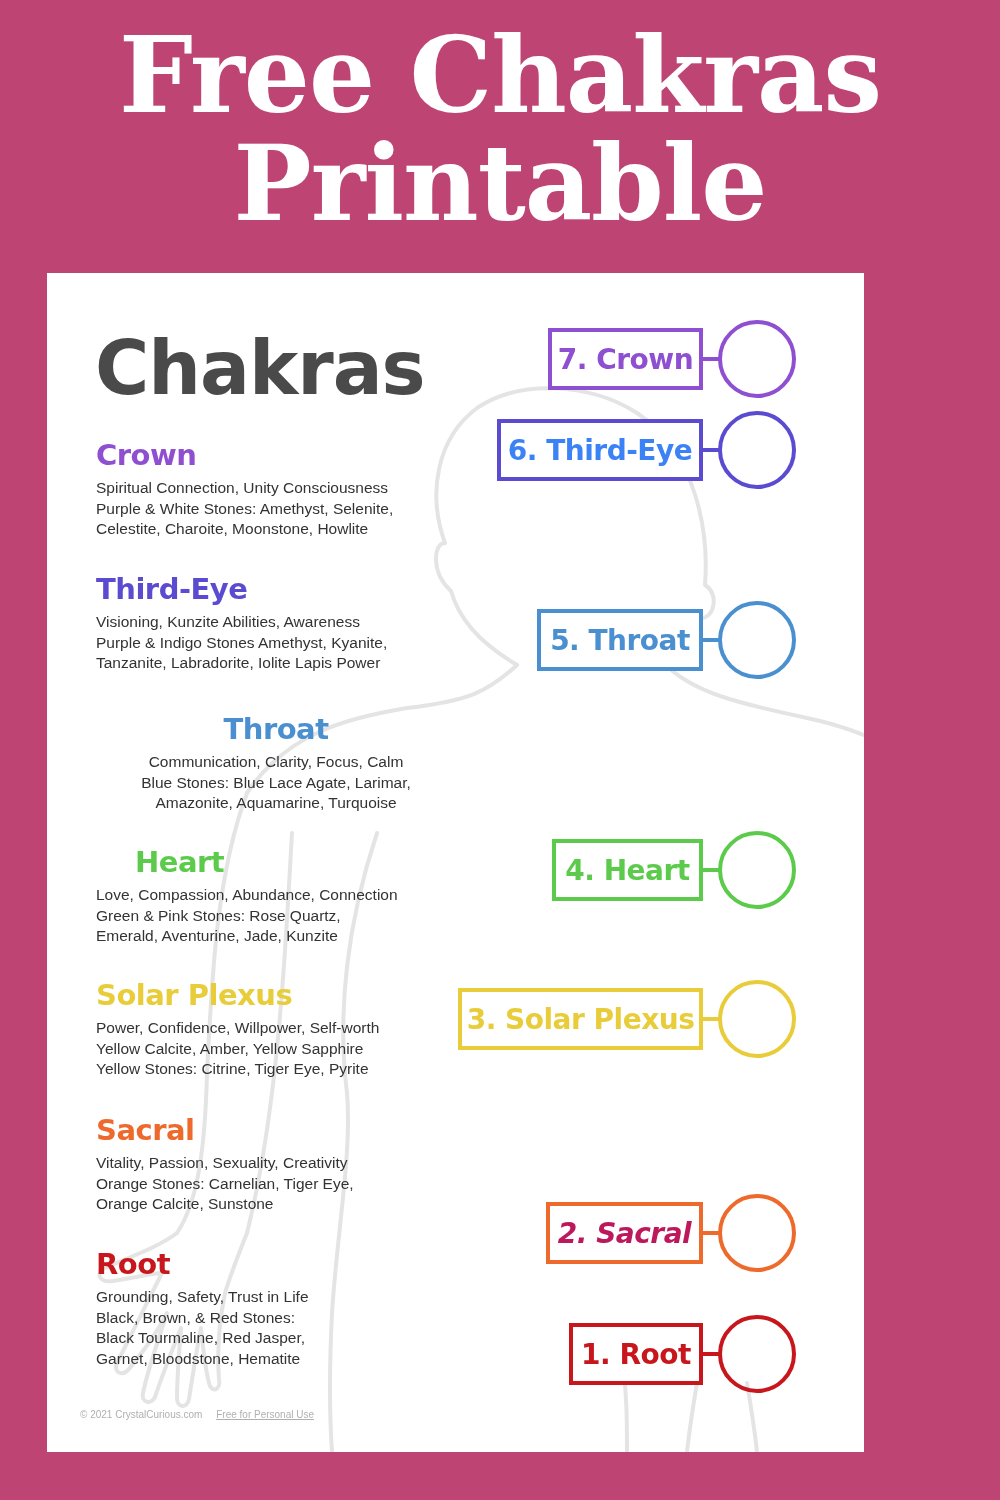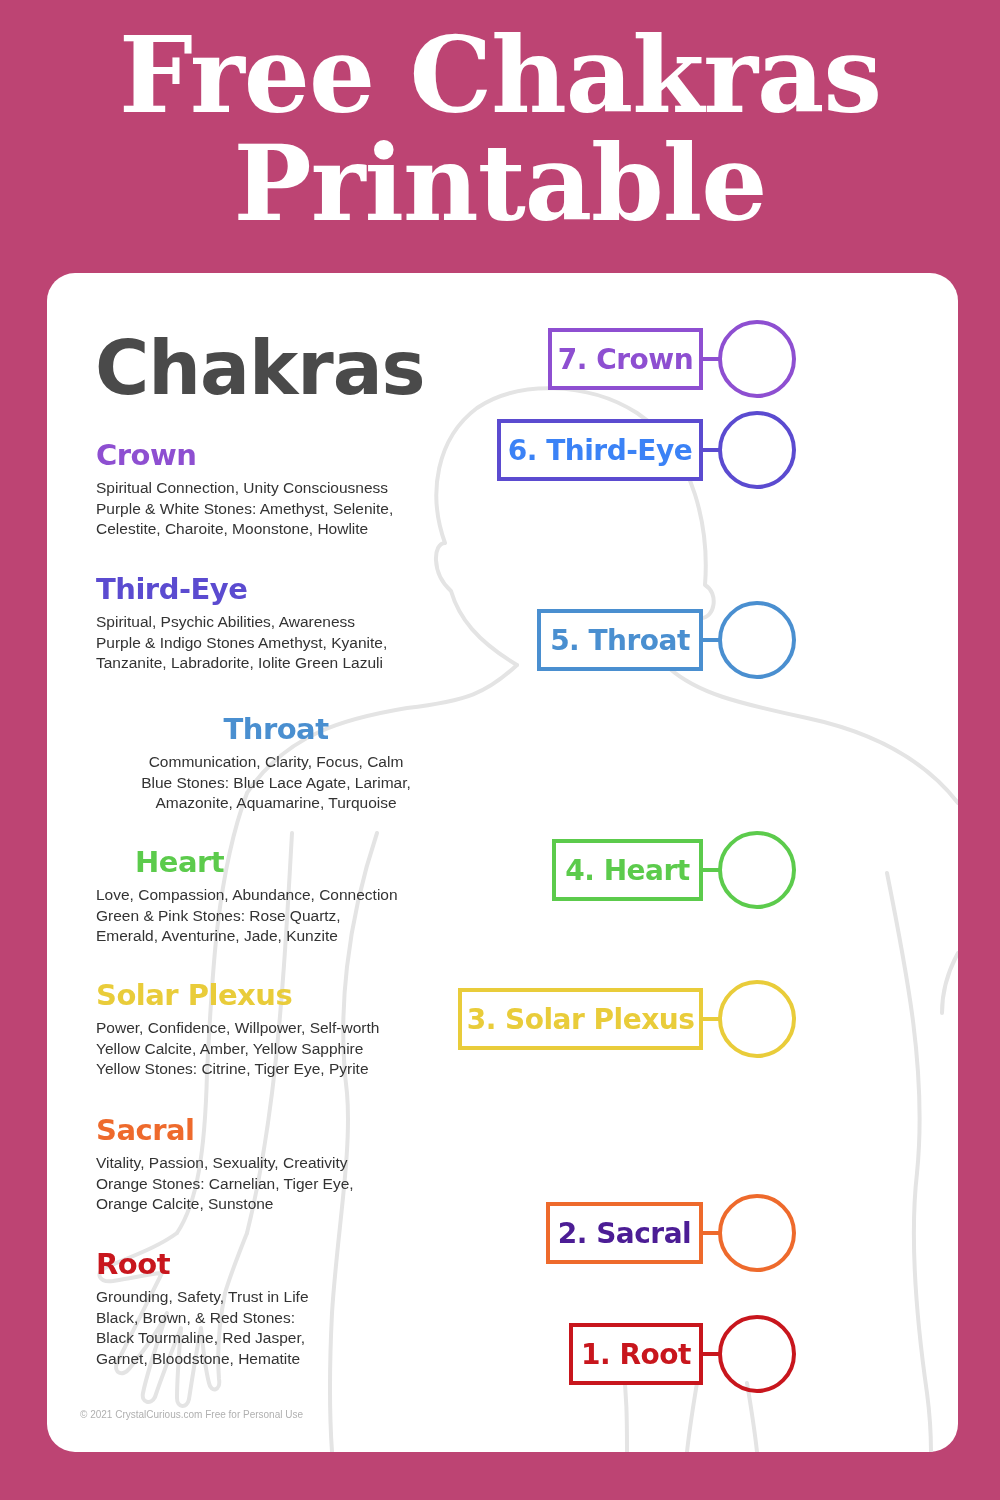--- a/index.html
+++ b/index.html
@@ -9,22 +9,22 @@
       font-family: "Liberation Sans", sans-serif;
     }
     .banner-title {
       position: absolute; left: 0; top: 22px; width: 1000px;
       text-align: center; color: #ffffff;
       font-family: "DejaVu Serif", serif; font-weight: bold;
       font-size: 104px; line-height: 108px; letter-spacing: -1px;
     }
     .banner-title span { display: block; }
     .card {
-      position: absolute; left: 47px; top: 273px; width: 911px; height: 1179px;
-      background: #ffffff; overflow: hidden; border-radius: 28px;
+      position: absolute; left: 47px; top: 273px; width: 817px; height: 1179px;
+      background: #ffffff; overflow: hidden;
     }
     .silhouette { position: absolute; left: 0; top: 0; width: 911px; height: 1179px; }
     .card-title {
       position: absolute; left: 48px; top: 50px;
       font-family: "DejaVu Sans", sans-serif; font-weight: bold;
       font-size: 74px; color: #4a4a4a; letter-spacing: -1px; line-height: 90px;
     }
     .chakra-desc { position: absolute; left: 49px; width: 360px; }
     .chakra-name {
       font-family: "DejaVu Sans", sans-serif; font-weight: bold;
@@ -32,21 +32,21 @@
     }
     .chakra-lines { margin-top: 6px; }
     .chakra-line {
       display: block; font-family: "Liberation Sans", sans-serif;
       font-size: 15.5px; line-height: 20.6px; color: #333333; white-space: nowrap;
     }
     .footer-note {
       position: absolute; left: 33px; top: 1136px;
       font-size: 10px; color: #b0b0b0; font-family: "Liberation Sans", sans-serif;
     }
-    .footer-note span + span { margin-left: 0; }
+    .footer-note span + span { margin-left: 11px; text-decoration: underline; }
     .marker { position: absolute; }
     .marker-box {
       position: absolute; top: 0; height: 62px; box-sizing: border-box;
       border: 4px solid; background: #ffffff;
       display: flex; align-items: center; justify-content: center;
       font-family: "DejaVu Sans", sans-serif; font-weight: bold;
       font-size: 28px; letter-spacing: -0.5px; white-space: nowrap;
     }
     .marker-line { position: absolute; height: 4px; }
     .marker-circle {
@@ -97,23 +97,23 @@
     <div class="chakra-lines">
       <span class="chakra-line">Spiritual Connection, Unity Consciousness</span>
       <span class="chakra-line">Purple &amp; White Stones: Amethyst, Selenite,</span>
       <span class="chakra-line">Celestite, Charoite, Moonstone, Howlite</span>
     </div>
   </div>
 
   <div class="chakra-desc" style="top:299px;">
     <div class="chakra-name" style="color:#5B4BD0;">Third-Eye</div>
     <div class="chakra-lines">
-      <span class="chakra-line">Spiritual, Psychic Abilities, Awareness</span>
+      <span class="chakra-line">Visioning, Kunzite Abilities, Awareness</span>
       <span class="chakra-line">Purple &amp; Indigo Stones Amethyst, Kyanite,</span>
-      <span class="chakra-line">Tanzanite, Labradorite, Iolite Green Lazuli</span>
+      <span class="chakra-line">Tanzanite, Labradorite, Iolite Lapis Power</span>
     </div>
   </div>
 
   <div class="chakra-desc" style="top:439px;text-align:center;">
     <div class="chakra-name" style="color:#4A8FD0;">Throat</div>
     <div class="chakra-lines">
       <span class="chakra-line">Communication, Clarity, Focus, Calm</span>
       <span class="chakra-line">Blue Stones: Blue Lace Agate, Larimar,</span>
       <span class="chakra-line">Amazonite, Aquamarine, Turquoise</span>
     </div>
@@ -185,21 +185,21 @@
     <div class="marker-circle" style="left:671px; top:-8px; border-color:#5CCB4C;"></div>
   </div>
 
   <div class="marker" style="left:0; top:715px;">
     <div class="marker-box" style="left:411px; width:245px; border-color:#E9CC3A; color:#E9CC3A;">3. Solar Plexus</div>
     <div class="marker-line" style="left:655px; top:29px; width:18px; background:#E9CC3A;"></div>
     <div class="marker-circle" style="left:671px; top:-8px; border-color:#E9CC3A;"></div>
   </div>
 
   <div class="marker" style="left:0; top:929px;">
-    <div class="marker-box" style="left:499px; width:157px; border-color:#EE6A2C; color:#4c1d95;">2. Sacral</div>
+    <div class="marker-box" style="left:499px; width:157px; border-color:#EE6A2C; color:#be185d;font-style:italic;">2. Sacral</div>
     <div class="marker-line" style="left:655px; top:29px; width:18px; background:#EE6A2C;"></div>
     <div class="marker-circle" style="left:671px; top:-8px; border-color:#EE6A2C;"></div>
   </div>
 
   <div class="marker" style="left:0; top:1050px;">
     <div class="marker-box" style="left:522px; width:134px; border-color:#C8161D; color:#C8161D;">1. Root</div>
     <div class="marker-line" style="left:655px; top:29px; width:18px; background:#C8161D;"></div>
     <div class="marker-circle" style="left:671px; top:-8px; border-color:#C8161D;"></div>
   </div>
 

